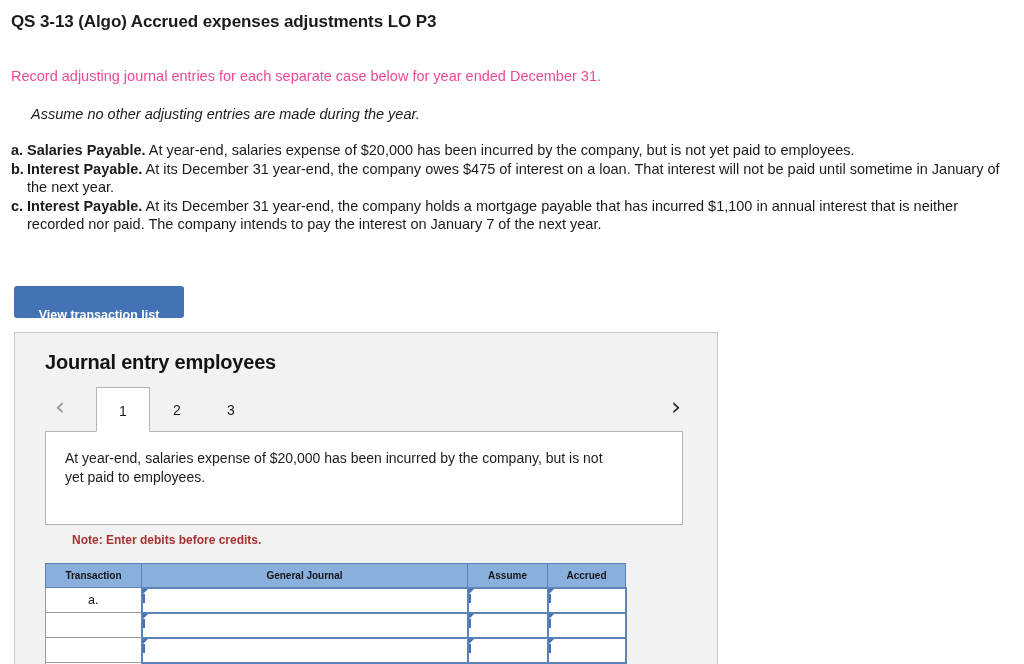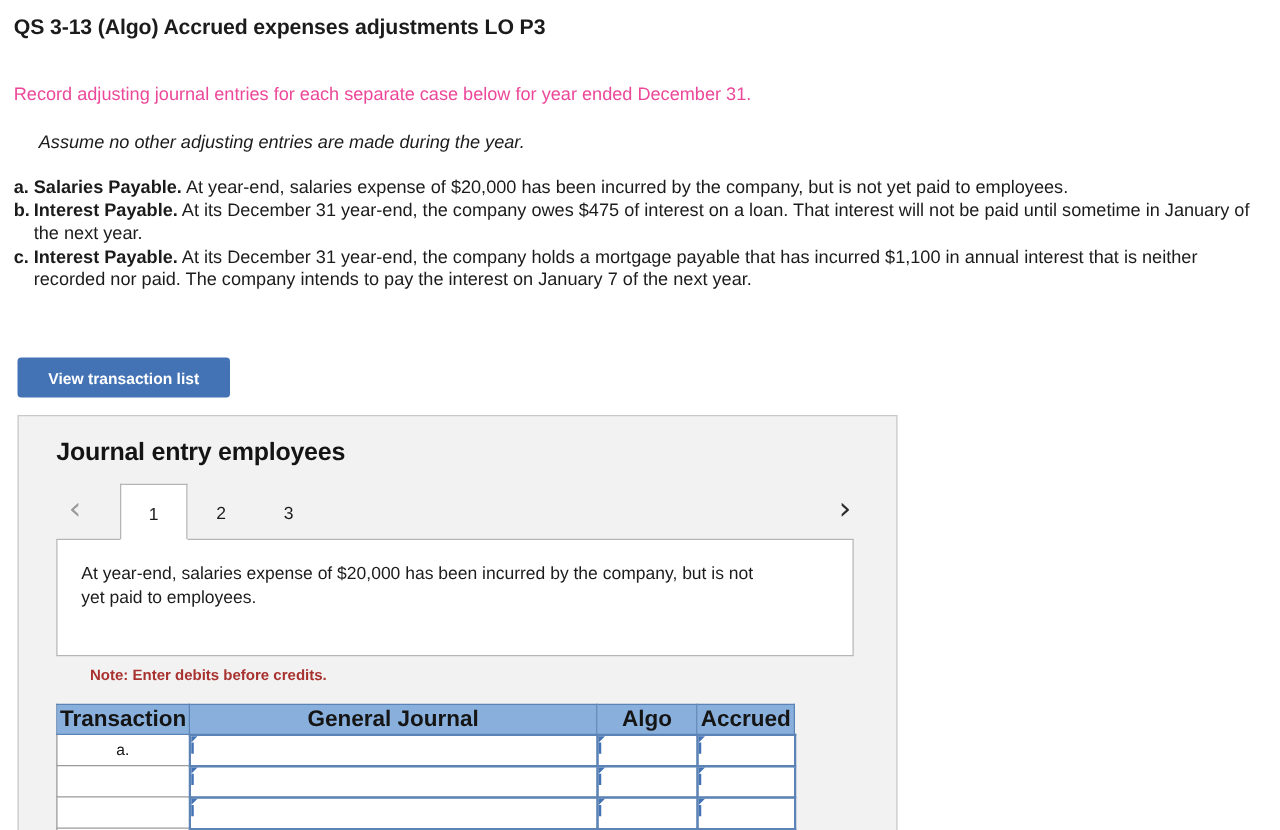--- a/index.html
+++ b/index.html
@@ -70,21 +70,21 @@
     background: #4373b5;
     border: none;
     border-radius: 3px;
     color: #ffffff;
     font-family: "Liberation Sans", sans-serif;
     font-size: 12.5px;
     font-weight: bold;
     cursor: pointer;
     line-height: 32px;
     text-align: center;
-    padding: 1px;
+    padding: 13px;
   }
 
   
   .panel {
     position: absolute;
     left: 14px; top: 332px;
     width: 704px; height: 340px;
     background: #f2f2f2;
     border: 1px solid #c9c9c9;
     overflow: hidden;
@@ -174,21 +174,21 @@
     left: 30px; top: 230px;
     border-collapse: collapse;
     font-size: 12.5px;
     table-layout: fixed;
   }
   .jtable th {
     background: #89b0dd;
     border: 1px solid #5b83b5;
     color: #151515;
     font-weight: bold;
-    font-size: 18px;
+    font-size: 10px;
     height: 24px;
     padding: 0 2px;
     text-align: center;
     margin-left: 20px;
   }
   .col-trans  { width: 96px; }
   .col-gj     { width: 326px; }
   .col-debit  { width: 80px; }
   .col-credit { width: 78px; }
 
@@ -274,21 +274,21 @@
       <colgroup>
         <col class="col-trans">
           <col class="col-gj">
           <col class="col-debit">
           <col class="col-credit">
       </colgroup>
       <thead>
         <tr>
           <th>Transaction</th>
           <th>General Journal</th>
-          <th>Algo</th>
+          <th>Assume</th>
           <th>Accrued</th>
         </tr>
       </thead>
       <tbody>
         <tr>
           <td class="td-trans">a.</td>
           <td class="cell-input">
               <span class="flag"></span>
             </td>
           <td class="cell-input">

